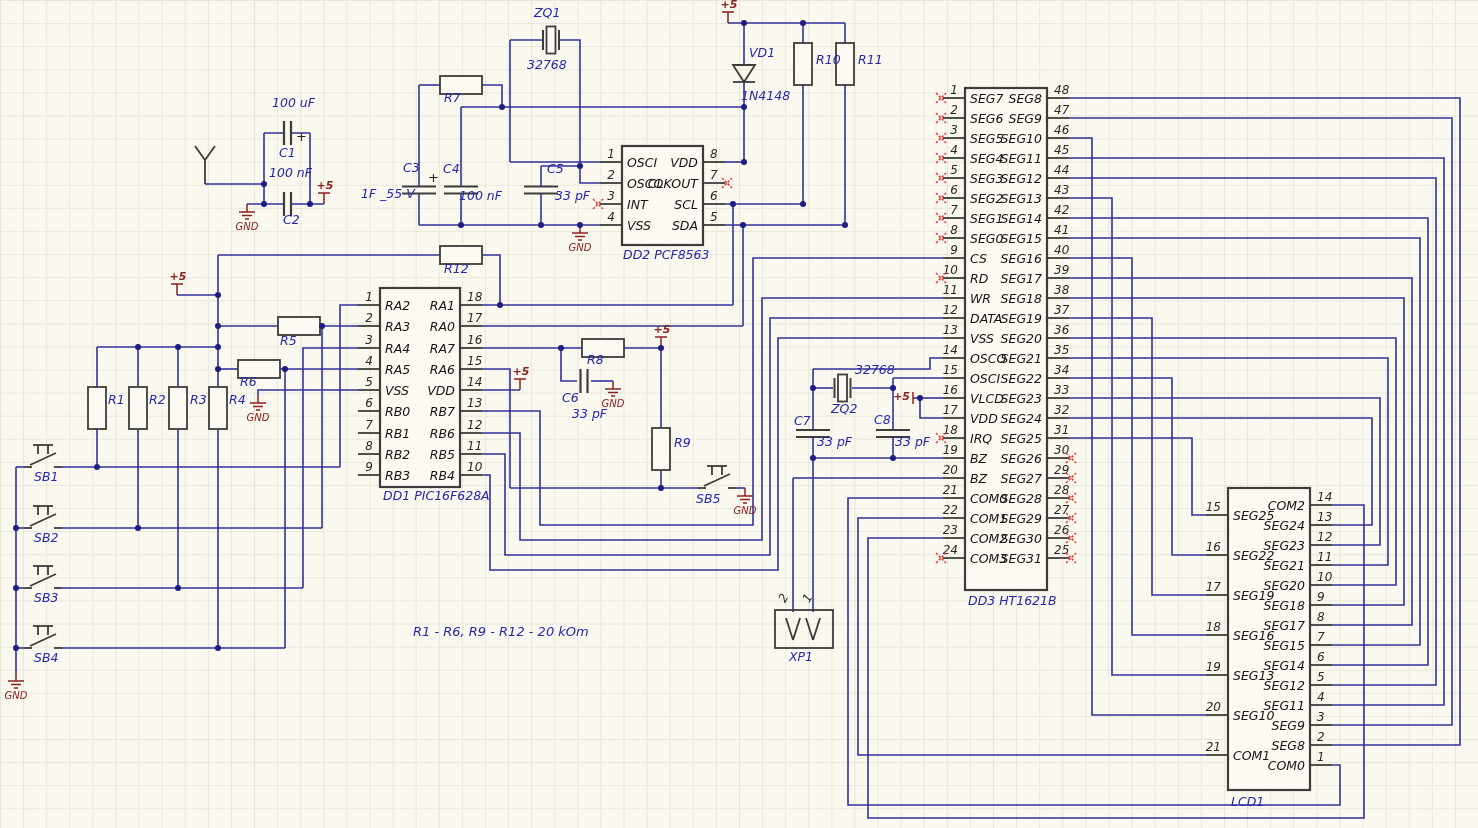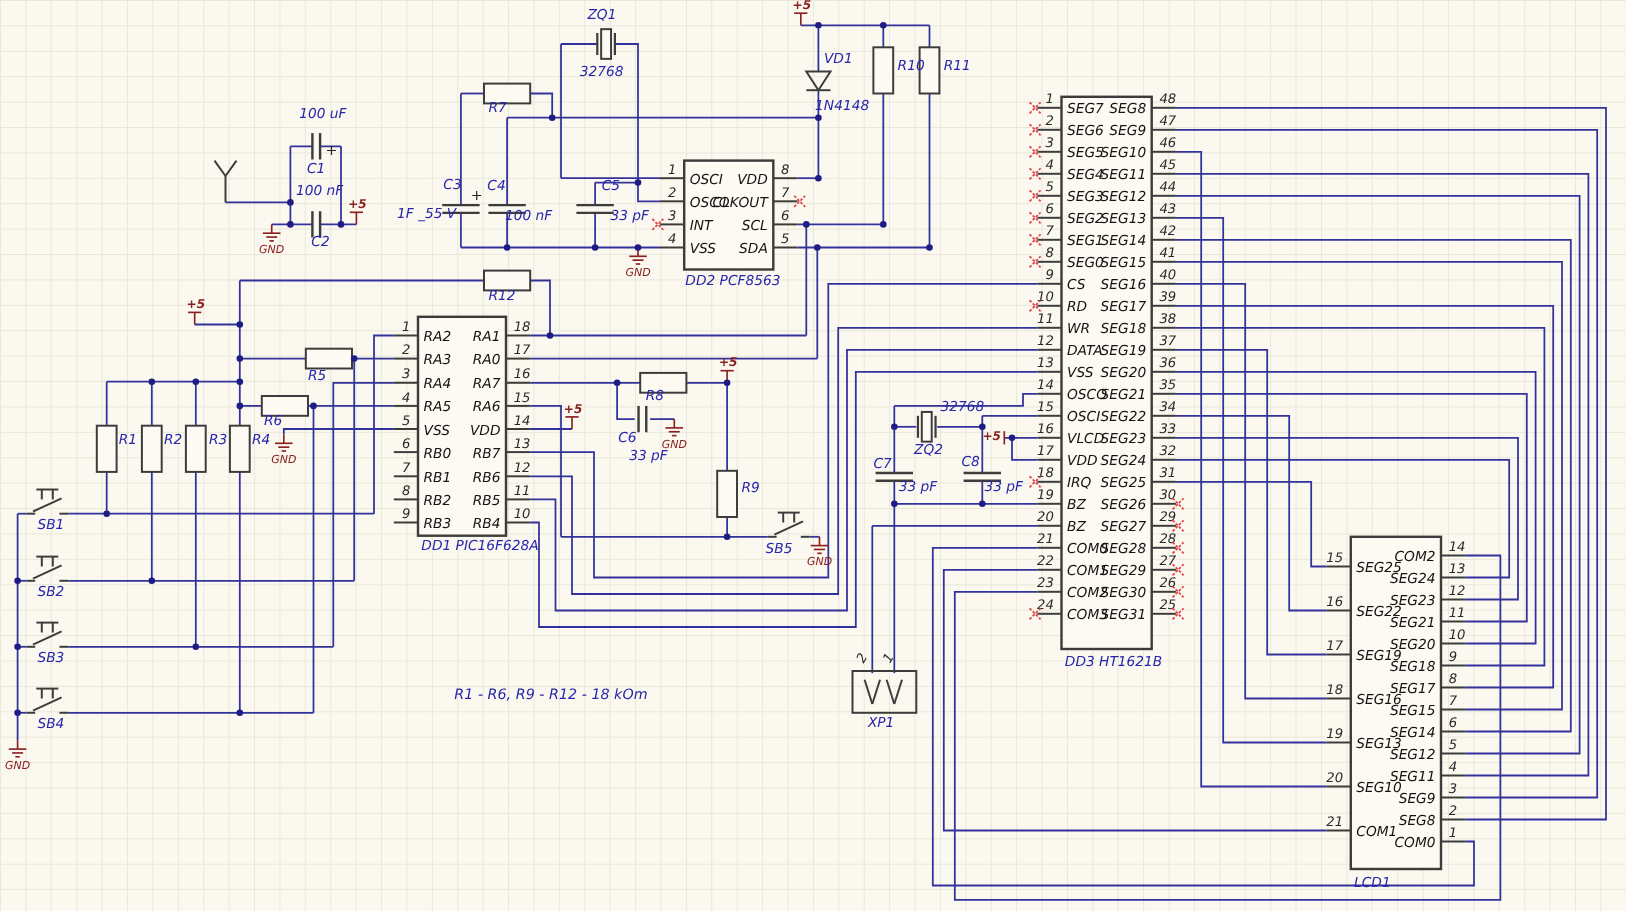--- a/index.html
+++ b/index.html
@@ -825,14 +825,14 @@
         <text x="855" y="374" class="ref" text-anchor="start">32768</text>
         <text x="749" y="57" class="ref" text-anchor="start">VD1</text>
         <text x="741" y="100" class="ref" text-anchor="start">1N4148</text>
         <text x="34" y="481" class="ref" text-anchor="start">SB1</text>
         <text x="34" y="542" class="ref" text-anchor="start">SB2</text>
         <text x="34" y="602" class="ref" text-anchor="start">SB3</text>
         <text x="34" y="662" class="ref" text-anchor="start">SB4</text>
         <text x="696" y="503" class="ref" text-anchor="start">SB5</text>
       </g>
     </svg>
-  <div class="note">R1 - R6, R9 - R12 - 18 kOm</div>
+  <div class="note">R1 - R6, R9 - R12 - 20 kOm</div>
 </div>
 
 </body></html>

